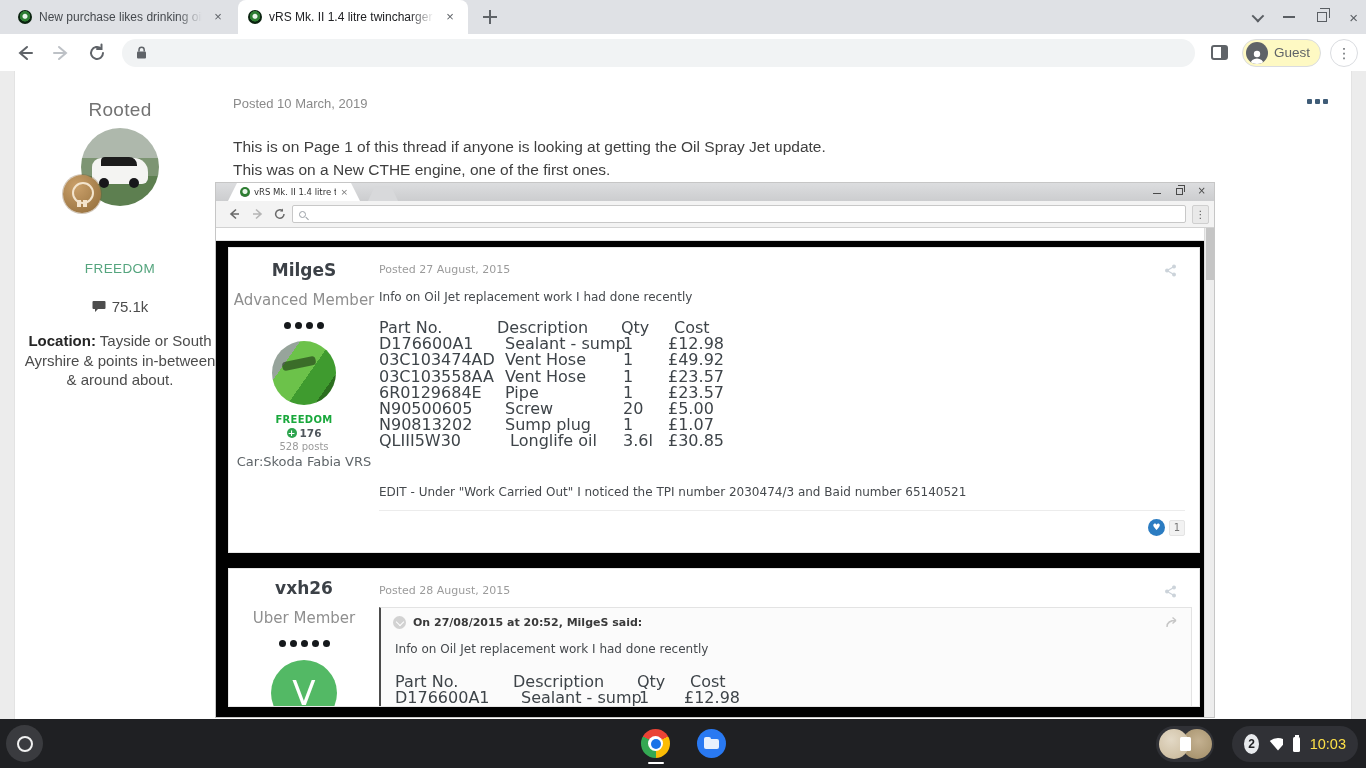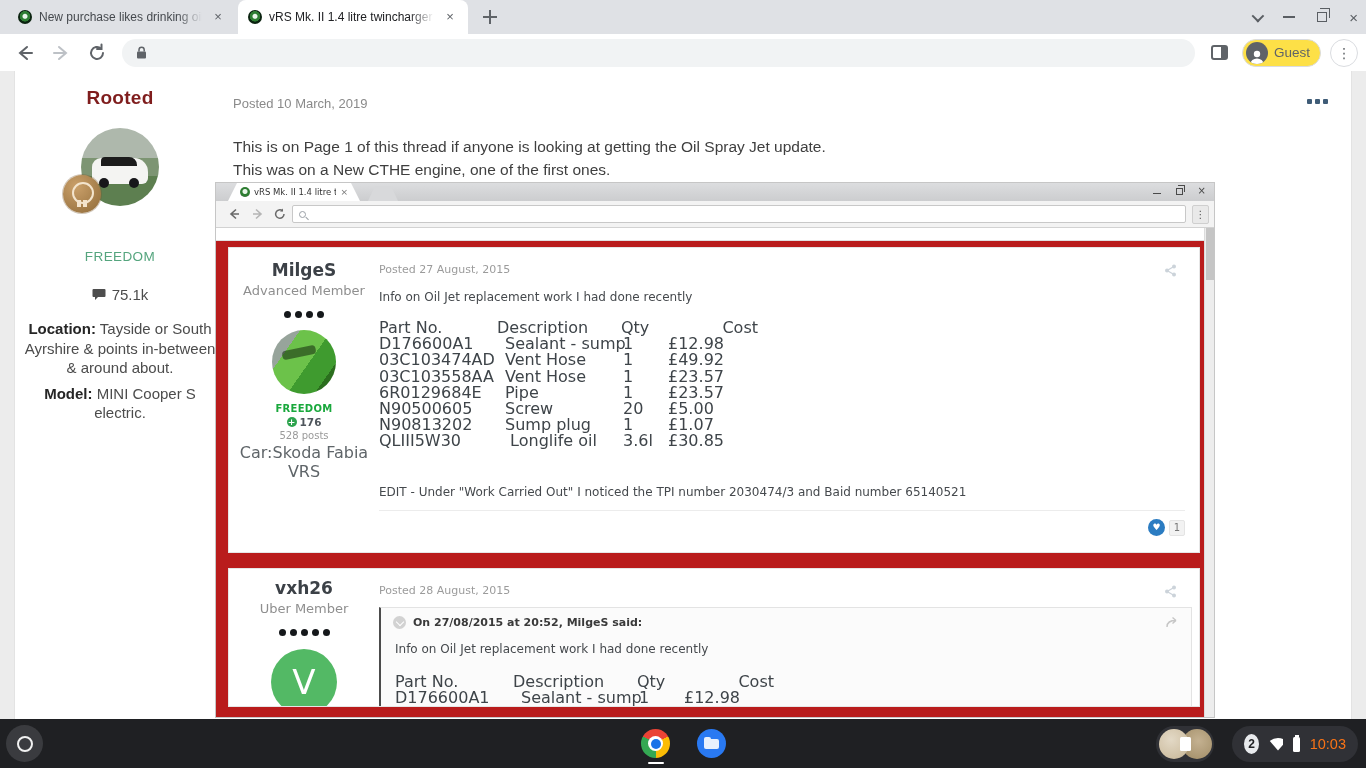--- a/index.html
+++ b/index.html
@@ -30,31 +30,31 @@
 
   .toolbar { position:absolute; left:0; top:34px; width:1366px; height:37px; background:#fff; display:flex; align-items:center; }
   .nav-ic { margin-left:14px; width:22px; height:22px; position:relative; flex:0 0 22px; }
   svg.stroke { stroke:#5f6368; fill:none; stroke-width:2; stroke-linecap:round; }
   .omnibox { flex:1; height:28px; margin-left:14px; background:#f1f3f4; border-radius:14px; display:flex; align-items:center; padding:0 14px; min-width:0; }
   .url { font-size:13.5px; white-space:nowrap; overflow:hidden; margin-left:9px; }
   .url .domain { color:#202124; }
   .url .path { color:#5f6368; }
   .sidepanel-ic { margin-left:16px; width:17px; height:15px; border:2px solid #5f6368; border-radius:3px; position:relative; flex:0 0 17px; }
   .sidepanel-ic::after { content:""; position:absolute; right:0; top:0; width:5px; height:11px; background:#5f6368; }
-  .guest-pill { margin-left:14px; height:28px; border:1px solid #dadce0; border-radius:14px; display:flex; align-items:center; padding:0 10px 0 3px; gap:6px; background:#fde047; }
+  .guest-pill { margin-left:14px; height:28px; border:1px solid #dadce0; border-radius:14px; display:flex; align-items:center; padding:0 10px 0 3px; gap:6px; background:#fef9c3; }
   .guest-av { width:22px; height:22px; border-radius:50%; background:#5f6368; display:flex; align-items:flex-end; justify-content:center; overflow:hidden; }
   .guest-label { font-size:13.5px; color:#5f6368; }
   .menu-circle { margin:0 8px 0 9px; width:28px; height:28px; border:1px solid #dadce0; border-radius:50%; color:#5f6368; font-size:14px; text-align:center; line-height:26px; flex:0 0 28px; }
 
   
   .page { position:absolute; left:0; top:71px; width:1366px; height:648px; background:#ececec; }
   .content-card { position:absolute; left:14px; top:0; width:1338px; height:648px; background:#fff; border-left:1px solid #e3e3e3; border-right:1px solid #e3e3e3; }
 
   .sidebar { position:absolute; left:0; top:0; width:210px; text-align:center; color:#4c4c4c; }
-  .author-name { margin-top:16px; font-size:19px; font-weight:bold; color:#7f1d1d; letter-spacing:.3px; }
+  .author-name { margin-top:28px; font-size:19px; font-weight:normal; color:#737373; letter-spacing:.3px; }
   .avatar-rooted { position:absolute; left:66px; top:57px; width:78px; height:78px; border-radius:50%; overflow:hidden;
      background:linear-gradient(#aeb8ac 0 38%, #7d9573 38% 62%, #5d7f50 62%); }
   .mini-car { position:absolute; left:11px; top:30px; width:56px; height:26px; background:#f4f4f2; border-radius:9px 14px 6px 6px; }
   .mini-car::before { content:""; position:absolute; left:9px; top:-1px; width:36px; height:9px; background:#1c1c1c; border-radius:4px 8px 0 0; }
   .mini-car::after { content:""; position:absolute; left:7px; bottom:-4px; width:10px; height:10px; background:#17171a; border-radius:50%; box-shadow:30px 0 0 #17171a; }
   .freedom-badge { position:absolute; left:48px; top:104px; width:38px; height:38px; border-radius:50%;
      background:radial-gradient(circle at 35% 30%, #caa06a, #8f6a38); box-shadow:0 0 0 1px rgba(120,90,50,.35); }
   .freedom-badge::before { content:""; position:absolute; left:9px; top:7px; width:18px; height:18px; border:2px solid #f3e4cd; border-radius:50%; }
   .freedom-badge::after { content:""; position:absolute; left:14px; top:25px; width:4px; height:7px; background:#f3e4cd; box-shadow:6px 0 0 #f3e4cd; }
   .freedom-label { margin-top:140px; font-size:13.5px; color:#55a57e; letter-spacing:.4px; }
@@ -86,52 +86,52 @@
   .shot-wc .x { font-size:10px; color:#4a4a4a; line-height:1; }
   .shot-toolbar { position:absolute; left:0; top:18px; width:100%; height:27px; background:#f3f3f3; border-bottom:1px solid #d2d2d2; }
   .s-back, .s-fwd { position:absolute; top:7px; width:12px; height:12px; }
   .s-back { left:12px; } .s-fwd { left:36px; }
   .s-reload { position:absolute; left:58px; top:7px; width:12px; height:12px; }
   .s-omni { position:absolute; left:76px; top:4px; right:28px; height:18px; background:#fff; border:1px solid #c8c8c8; border-radius:2px; display:flex; align-items:center; padding:0 6px; }
   .s-mag { width:7px; height:7px; border:1.4px solid #9aa0a6; border-radius:50%; position:relative; }
   .s-mag::after { content:""; position:absolute; left:5px; top:6px; width:4px; height:1.4px; background:#9aa0a6; transform:rotate(45deg); }
   .s-menu { position:absolute; right:5px; top:4px; width:17px; height:19px; background:#e9e9e9; border:1px solid #cfcfcf; border-radius:2px; color:#555; font-size:10px; text-align:center; line-height:17px; }
 
-  .shot-content { position:absolute; left:0; top:45px; right:0; bottom:0; background:#b91c1c; }
+  .shot-content { position:absolute; left:0; top:45px; right:0; bottom:0; background:#000000; }
   .prev-strip { position:absolute; left:0; top:0; right:10px; height:13px; background:#fff; border-bottom:1px solid #e0e0e0; }
   .s-scroll { position:absolute; right:0; top:0; width:10px; bottom:0; background:#ededed; border-left:1px solid #dcdcdc; }
   .s-thumb { position:absolute; left:1px; top:0; width:8px; height:52px; background:#c5c5c5; }
 
   .fcard { position:absolute; left:12px; width:972px; background:#fff; border:1px solid #e6e6e6; }
   .fcard1 { top:19px; height:306px; }
   .fcard2 { top:340px; height:139px; overflow:hidden; }
   .pcol { position:absolute; left:0; top:0; width:150px; text-align:center; }
   .p-name { margin-top:12px; font-size:17px; font-weight:600; color:#3c4147; }
   .fcard2 .p-name { margin-top:9px; }
-  .p-rank { margin-top:3px; font-size:13px; color:#8f8f8f; }
+  .p-rank { margin-top:11px; font-size:15px; color:#8f8f8f; }
   .pips { margin-top:5px; }
   .pip { display:inline-block; width:7px; height:7px; border-radius:50%; background:#15181b; margin:0 2px; }
   .avatar-fabia { margin:8px auto 0; width:64px; height:64px; border-radius:50%; overflow:hidden;
      background:linear-gradient(125deg,#97a49b 0 26%, #6cc24a 26% 55%, #3f9b2f 55% 80%, #2b6e1e 80%); position:relative; }
   .avatar-fabia::after { content:""; position:absolute; left:10px; top:18px; width:34px; height:9px; background:rgba(20,40,15,.55); border-radius:4px; transform:rotate(-12deg); }
   .p-freedom { margin-top:9px; font-size:10px; font-weight:bold; color:#19a83c; letter-spacing:.3px; }
   .p-rep { margin-top:2px; font-size:10.5px; font-weight:bold; color:#4f565c; display:flex; justify-content:center; align-items:center; gap:3px; }
   .rep-plus { width:10px; height:10px; border-radius:50%; background:#2da44e; color:#fff; font-size:9px; line-height:10px; text-align:center; font-weight:bold; }
   .p-posts { margin-top:2px; font-size:10px; color:#9a9a9a; }
-  .p-car { margin-top:2px; font-size:16px; color:#5f6569; }
+  .p-car { margin-top:2px; font-size:13px; color:#5f6569; }
   .avatar-v { margin:9px auto 0; width:66px; height:66px; border-radius:50%; background:#53b965; color:#fff; font-size:34px; line-height:66px; text-align:center; }
 
   .pmain { position:absolute; left:150px; right:14px; top:0; }
   .p-date { position:absolute; left:0; top:15px; font-size:11px; color:#9b9b9b; }
   .share-ic { position:absolute; right:8px; top:16px; }
   .p-intro { position:absolute; left:0; top:42px; font-size:12px; color:#45494d; }
   .ptable { position:absolute; left:0; top:70px; }
   .pheader, .prow { display:grid; grid-template-columns:118px 124px 47px 90px; height:16.2px; align-items:center; font-size:16px; color:#3e4449; white-space:pre; }
   .pcell.c1 { padding-left:8px; } .pcell.c2 { padding-left:2px; }
-  .pheader .hd3 { padding-left:6px;text-align:right; }
+  .pheader .hd3 { padding-left:6px; }
   .p-edit { position:absolute; left:0; top:237px; font-size:12px; color:#45494d; }
   .p-divider { position:absolute; left:0; right:0; top:262px; height:1px; background:#ececec; }
   .like-row { position:absolute; right:0; top:271px; display:flex; align-items:center; gap:4px; }
   .heart-btn { width:17px; height:17px; border-radius:50%; background:#2b7cc2; color:#fff; font-size:9px; line-height:17px; text-align:center; }
   .like-count { width:16px; height:16px; background:#f2f2f2; border:1px solid #e4e4e4; border-radius:2px; font-size:10px; color:#777; text-align:center; line-height:14px; }
 
   .quote { position:absolute; left:150px; right:7px; top:38px; height:200px; background:#fbfbfb; border:1px solid #e3e3e3; border-left:2px solid #4c4c4c; }
   .q-head { position:absolute; left:12px; top:8px; display:flex; align-items:center; gap:7px; }
   .q-chev { width:13px; height:13px; border-radius:50%; background:#d2d2d2; position:relative; }
   .q-chev::after { content:""; position:absolute; left:3.5px; top:3px; width:5px; height:5px; border-right:1.6px solid #fff; border-bottom:1.6px solid #fff; transform:rotate(45deg); }
@@ -155,21 +155,21 @@
   .notif-pill { position:absolute; left:1156px; top:7px; width:58px; height:36px; border-radius:18px; background:#303136; }
   .notif-av1 { position:absolute; left:3px; top:3px; width:30px; height:30px; border-radius:50%; z-index:2;
      background:radial-gradient(circle at 40% 35%, #e3d9c6, #cfc0a4 70%, #b5a488); }
   .notif-av2 { position:absolute; left:26px; top:3px; width:30px; height:30px; border-radius:50%; z-index:1;
      background:radial-gradient(circle at 55% 40%, #c4b191, #a8946f 75%); }
   .notif-doc { position:absolute; left:24px; top:11px; width:11px; height:14px; background:#fff; border-radius:1.5px; z-index:3; }
   .status-pill { position:absolute; left:1232px; top:7px; width:126px; height:36px; border-radius:18px; background:#303136; display:flex; align-items:center; padding:0 12px; gap:10px; }
   .badge-2 { width:20px; height:20px; border-radius:50%; background:#e8eaed; color:#202124; font-size:12px; font-weight:bold; text-align:center; line-height:20px; }
   .battery { position:relative; width:9px; height:15px; background:#fff; border-radius:1.5px; }
   .battery::before { content:""; position:absolute; left:2.5px; top:-2px; width:4px; height:2px; background:#fff; }
-  .time { color:#f97316; font-size:14.5px; }
+  .time { color:#fde047; font-size:14.5px; }
 </style>
 </head>
 <body>
 
 <div class="screen">
 
   <div class="tabstrip">
     <div class="tab inactive">
       <span class="favicon"></span>
       <span class="title">New purchase likes drinking oil...</span>
@@ -235,21 +235,20 @@
           </div>
         <div class="freedom-badge"></div>
         <div class="freedom-label">FREEDOM</div>
         <div class="msg-row">
           <svg width="14" height="13">
               <path d="M1.5 1 h11 a1 1 0 0 1 1 1 v6 a1 1 0 0 1 -1 1 h-6.5 l-3 3 v-3 h-1.5 a1 1 0 0 1 -1 -1 v-6 a1 1 0 0 1 1 -1 Z" fill="#4d4d4d"></path>
             </svg>
           <span>75.1k</span>
         </div>
         <p class="side-para"><b>Location:</b> <span>Tayside or South Ayrshire &amp; points in-between &amp; around about.</span></p>
-        <p class="side-para"><b>Model:</b> <span>MINI Cooper S electric.</span></p>
       </div>
 
       <div class="main-posted">Posted 10 March, 2019</div>
       <div class="opt-dots">
           <i></i>
           <i></i>
           <i></i>
         </div>
       <p class="body-line1">This is on Page 1 of this thread if anyone is looking at getting the Oil Spray Jet update.</p>
       <p class="body-line2">This was on a New CTHE engine, one of the first ones.</p>

